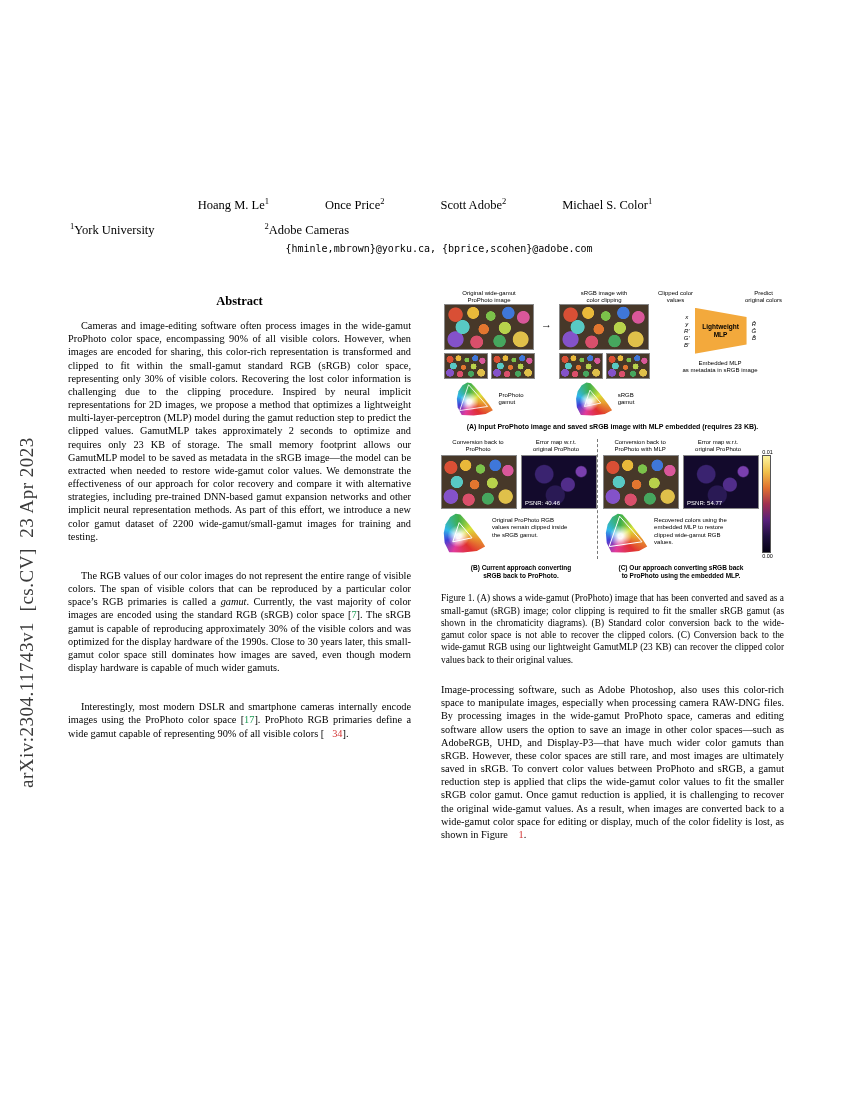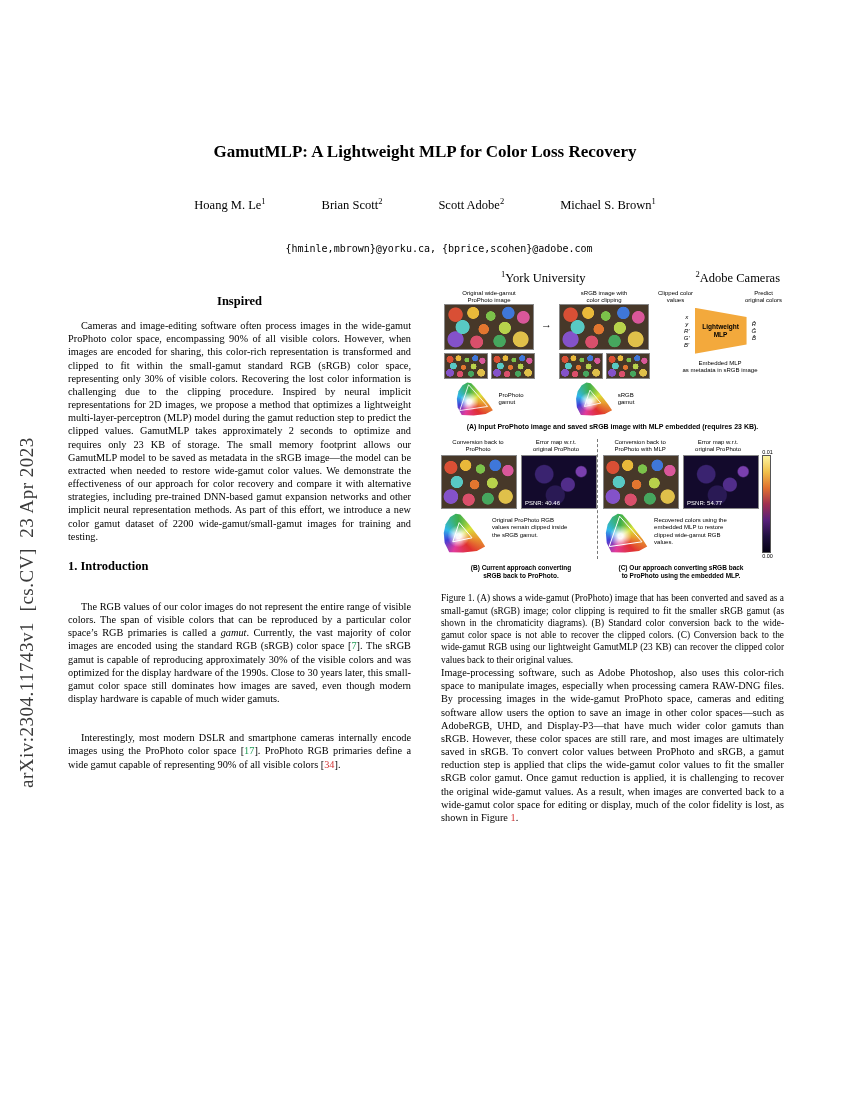--- a/index.html
+++ b/index.html
@@ -12,36 +12,36 @@
     font-size:19px;color:#3a3a3a;white-space:pre;letter-spacing:.5px;
     display:flex;align-items:center;}
 
   
   .title{position:absolute;top:142px;left:0;right:0;text-align:center;
     font-size:17px;font-weight:bold;margin:0;}
   .authors{position:absolute;top:196px;left:70px;right:70px;display:flex;
     justify-content:center;gap:56px;font-size:12.5px;}
   .authors sup{font-size:8.5px;}
   .affils{position:absolute;top:221px;left:70px;right:70px;display:flex;
-    justify-content:flex-end;gap:110px;font-size:12.5px;margin-top:48px;}
+    justify-content:flex-start;gap:110px;font-size:12.5px;}
   .affils sup{font-size:8.5px;}
   .emails{position:absolute;top:243px;left:0;right:0;text-align:center;
     font-family:"DejaVu Sans Mono",monospace;font-size:10px;padding-left:28px;}
 
   
   .cols{position:absolute;top:286px;left:68px;width:716px;display:flex;gap:30px;}
   .col{width:343px;}
   .abs-head{text-align:center;font-weight:bold;font-size:12.5px;margin:8px 0 10px;}
   .abs{font-size:10.3px;line-height:1.28;text-align:justify;
     text-indent:13px;margin:0;}
   .sec-head{font-size:12.5px;font-weight:bold;margin:16px 0 9px;}
   .body{font-size:10.3px;line-height:1.28;text-align:justify;margin:0 0 7px;}
   .indent{text-indent:13px;margin-top:26px;}
   .green{color:#1f9d55;}
-  .red{color:#d23535;}
+  .red{color:#d23535;padding-left:8px;}
   .italic{font-style:italic;}
 
   
   .fig{width:343px;font-family:"Liberation Sans",sans-serif;}
   .tinylbl{font-size:6px;line-height:1.15;text-align:center;white-space:pre-line;}
   .photo{background-color:#473829;border:0.5px solid #888;background-image:
     radial-gradient(circle at 12% 22%,#d94f35 0 8%,rgba(0,0,0,0) 9%),
     radial-gradient(circle at 32% 18%,#e9b93a 0 8%,rgba(0,0,0,0) 9%),
     radial-gradient(circle at 52% 25%,#7cc24a 0 8%,rgba(0,0,0,0) 9%),
     radial-gradient(circle at 72% 18%,#3f77d9 0 8%,rgba(0,0,0,0) 9%),
@@ -105,51 +105,49 @@
   .cbar-wrap{width:22px;display:flex;flex-direction:column;align-items:flex-start;
     padding-top:10px;margin-left:3px;}
   .cbar{width:7px;height:96px;border:0.5px solid #555;
     background:linear-gradient(to bottom,#fcf4a0,#f0c04a,#e07030,#a03050,#58207a,#201040,#050214);}
   .cb-t,.cb-b{font-size:5.5px;}
   .bc-caps{display:flex;margin-top:5px;}
   .bc-cap{width:160px;font-size:6.5px;font-weight:bold;text-align:center;
     white-space:pre-line;line-height:1.25;}
 
   .figcap{font-size:9.3px;line-height:1.32;text-align:justify;margin:12px 0 0;}
-  .rc-body{}
+  .rc-body{margin-top:17px;}
 </style>
 </head>
 <body>
 
 <div class="page">
 
   <div class="arxiv-strip">arXiv:2304.11743v1  [cs.CV]  23 Apr 2023</div>
 
-  <h1 class="title">GamutMLP: A Lightweight MLP for Color Loss Recovery</h1>
 
   <div class="authors">
     <span><span>Hoang M. Le</span><sup>1</sup></span>
-    <span><span>Brian Scott</span><sup>2</sup></span>
+    <span><span>Once Price</span><sup>2</sup></span>
     <span><span>Scott Adobe</span><sup>2</sup></span>
-    <span><span>Michael S. Brown</span><sup>1</sup></span>
+    <span><span>Michael S. Color</span><sup>1</sup></span>
   </div>
 
   <div class="affils">
     <span><sup>1</sup><span>York University</span></span>
     <span><sup>2</sup><span>Adobe Cameras</span></span>
   </div>
 
   <div class="emails">{hminle,mbrown}@yorku.ca, {bprice,scohen}@adobe.com</div>
 
   <div class="cols">
 
     <div class="col">
-      <div class="abs-head">Inspired</div>
+      <div class="abs-head">Abstract</div>
       <p class="abs">Cameras and image-editing software often process images in the wide-gamut ProPhoto color space, encompassing 90% of all visible colors. However, when images are encoded for sharing, this color-rich representation is transformed and clipped to fit within the small-gamut standard RGB (sRGB) color space, representing only 30% of visible colors. Recovering the lost color information is challenging due to the clipping procedure. Inspired by neural implicit representations for 2D images, we propose a method that optimizes a lightweight multi-layer-perceptron (MLP) model during the gamut reduction step to predict the clipped values. GamutMLP takes approximately 2 seconds to optimize and requires only 23 KB of storage. The small memory footprint allows our GamutMLP model to be saved as metadata in the sRGB image—the model can be extracted when needed to restore wide-gamut color values. We demonstrate the effectiveness of our approach for color recovery and compare it with alternative strategies, including pre-trained DNN-based gamut expansion networks and other implicit neural representation methods. As part of this effort, we introduce a new color gamut dataset of 2200 wide-gamut/small-gamut images for training and testing.</p>
-      <h2 class="sec-head">1. Introduction</h2>
       <p class="body indent"><span>The RGB values of our color images do not represent the entire range of visible colors. The span of visible colors that can be reproduced by a particular color space’s RGB primaries is called a </span><span class="italic">gamut</span><span>. Currently, the vast majority of color images are encoded using the standard RGB (sRGB) color space [</span><span class="green">7</span><span>]. The sRGB gamut is capable of reproducing approximately 30% of the visible colors and was optimized for the display hardware of the 1990s. Close to 30 years later, this small-gamut color space still dominates how images are saved, even though modern display hardware is capable of much wider gamuts.</span></p>
       <p class="body indent"><span>Interestingly, most modern DSLR and smartphone cameras internally encode images using the ProPhoto color space [</span><span class="green">17</span><span>]. ProPhoto RGB primaries define a wide gamut capable of representing 90% of all visible colors [</span><span class="red">34</span><span>].</span></p>
     </div>
 
     <div class="col">
 
       <div class="fig">
 
         <div class="panelA">
 

